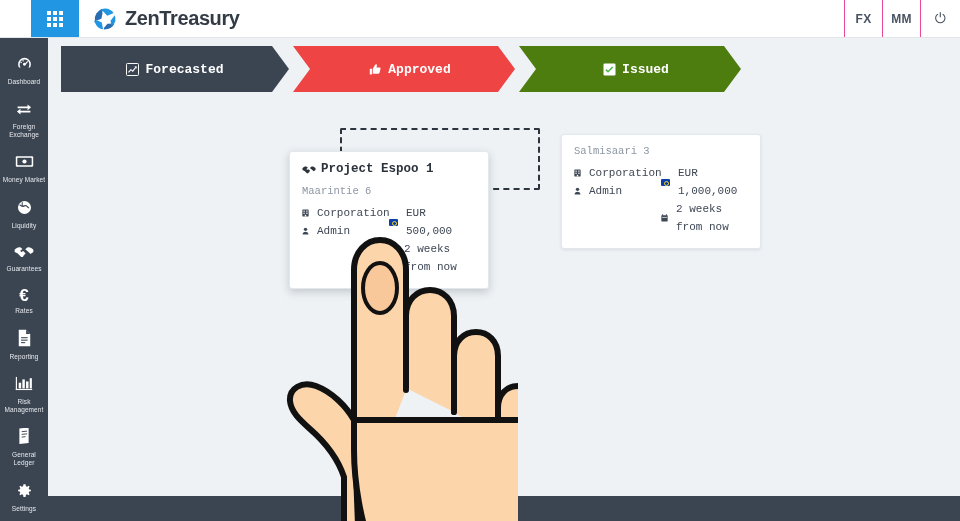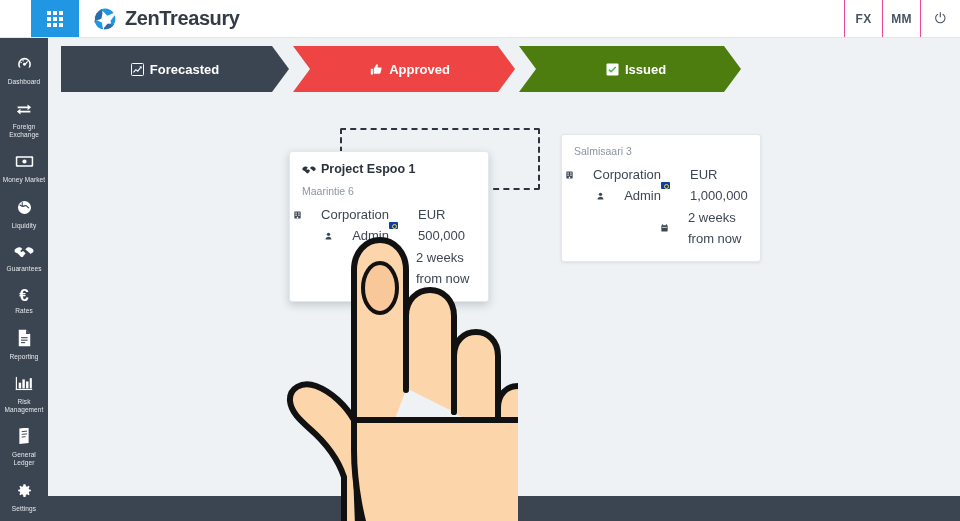--- a/index.html
+++ b/index.html
@@ -50,21 +50,21 @@
   }
   .nav-icon { color: #ffffff; line-height: 1; margin-bottom: 3px; }
   .nav-label {
     font-size: 6.5px; color: #e8eaee; text-align: center; line-height: 1.25;
     letter-spacing: .1px;
   }
 
   
   .main {
     position: absolute; top: 38px; left: 48px; width: 912px; height: 458px;
-    background: #eef2f5; overflow: hidden;
+    background: #eef2f5; overflow: hidden; font-family: Liberation Mono, monospace;
   }
   .footer-bar {
     position: absolute; left: 0; bottom: 0; width: 960px; height: 25px;
     background: #3b4552; z-index: 3;
   }
 
   
   .pipeline {
     position: absolute; top: 8px; left: 13px; width: 900px; height: 46px;
     display: flex;
@@ -106,22 +106,22 @@
   .card.c2 { left: 513px; top: 96px; width: 200px; }
 
   .card-title {
     display: flex; align-items: center; gap: 5px;
     font-size: 12.5px; font-weight: bold; color: #2b323c; margin-bottom: 9px;
   }
   .card-sub { font-size: 10.5px; color: #8c96a3; margin-bottom: 7px; }
   .card-meta { display: flex; }
   .meta-col { width: 50%; }
   .meta-row {
-    display: flex; align-items: center; gap: 20px;
-    font-size: 13px; color: #3e4754; line-height: 1.65; justify-content: flex-end;
+    display: flex; align-items: center; gap: 8px;
+    font-size: 11px; color: #3e4754; line-height: 1.65;
   }
   .flag {
     width: 9px; height: 7px; background: #0b3ea8; border-radius: 1px;
     display: inline-block; position: relative; flex: none;
   }
   .flag::after {
     content: ""; position: absolute; left: 50%; top: 50%;
     width: 3px; height: 3px; margin: -1.5px 0 0 -1.5px; border-radius: 50%;
     border: .8px solid #ffd617;
   }

